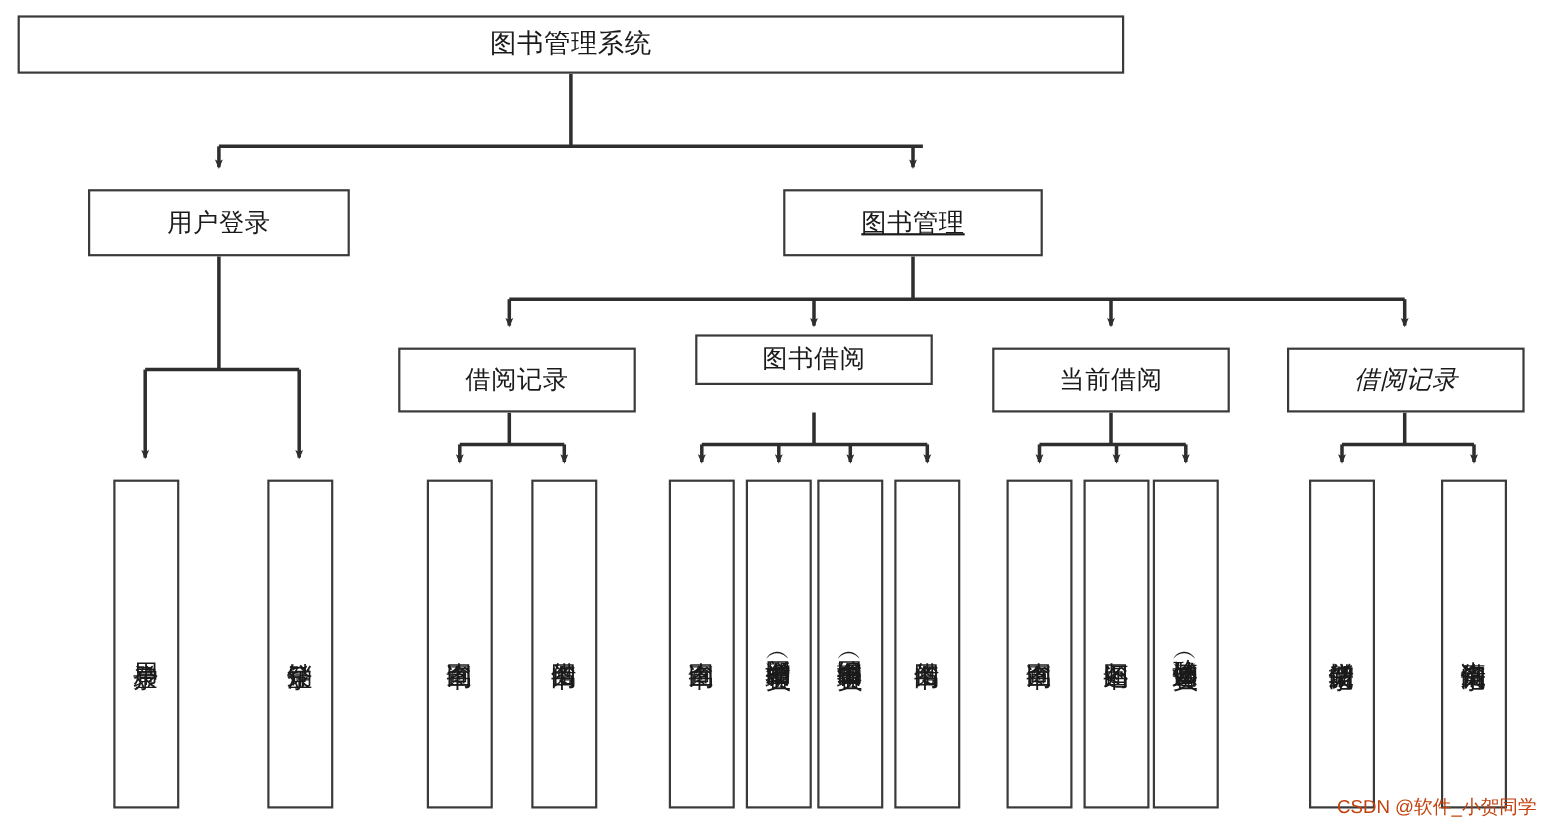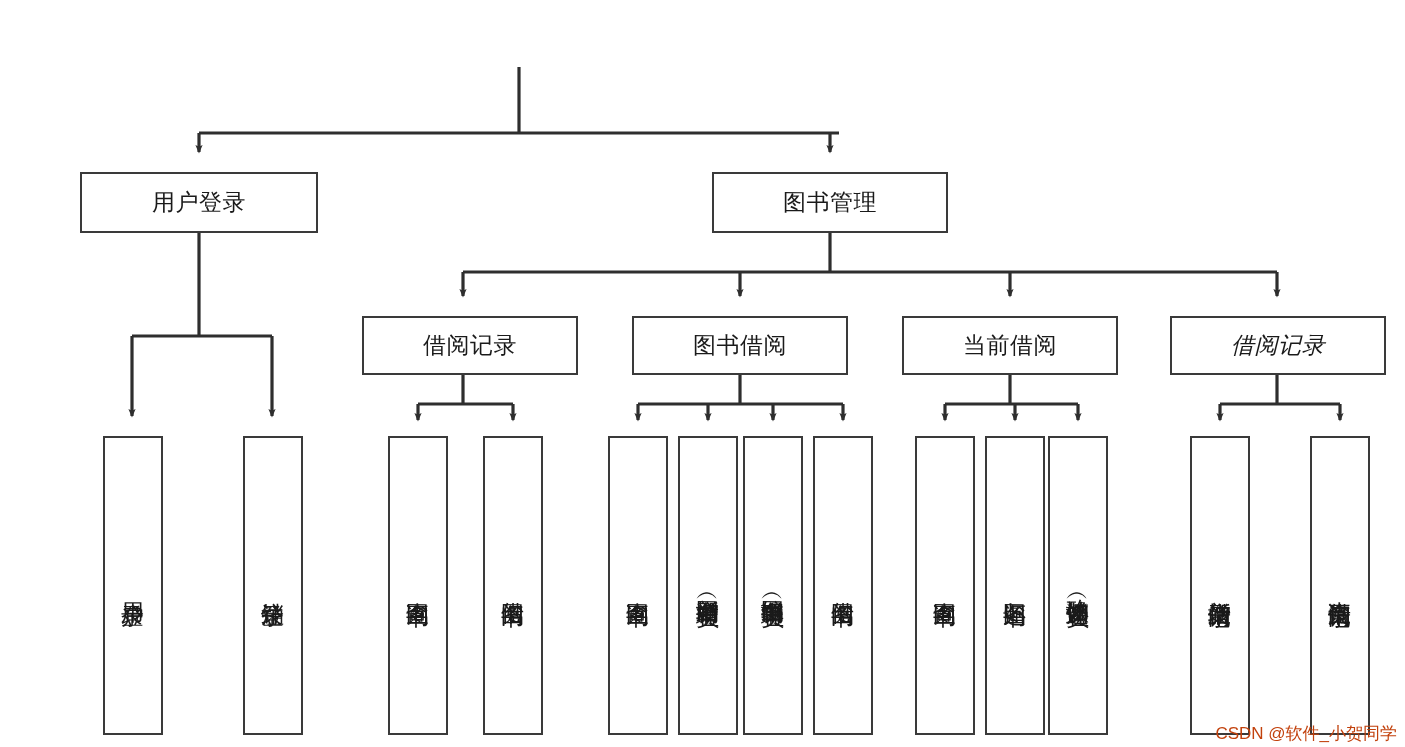--- a/index.html
+++ b/index.html
@@ -123,32 +123,35 @@
       <path d="M1015,404 L1015,420" marker-end="url(#arrowhead)"></path>
       <path d="M1078,404 L1078,420" marker-end="url(#arrowhead)"></path>
 
       <path d="M1277,375 L1277,404"></path>
       <path d="M1220,404 L1340,404"></path>
       <path d="M1220,404 L1220,420" marker-end="url(#arrowhead)"></path>
       <path d="M1340,404 L1340,420" marker-end="url(#arrowhead)"></path>
     </g>
   </svg>
 
+  <div class="node horiz root" style="left:16px; top:14px; width:1006px; height:53px;">
+    <span class="node-label">图书管理系统</span>
+  </div>
 
   <div class="node horiz" style="left:80px; top:172px; width:238px; height:61px;">
     <span class="node-label">用户登录</span>
   </div>
-  <div class="node horiz" style="left:712px; top:172px; width:236px; height:61px;">
+  <div class="node horiz" style="left:712px; top:172px; width:236px; height:61px;text-decoration:underline;">
     <span class="node-label">图书管理</span>
   </div>
 
   <div class="node horiz" style="left:362px; top:316px; width:216px; height:59px;">
     <span class="node-label">借阅记录</span>
   </div>
-  <div class="node horiz" style="left:632px; top:316px; width:216px; height:59px;">
+  <div class="node horiz" style="left:632px; top:304px; width:216px; height:46px;">
     <span class="node-label">图书借阅</span>
   </div>
   <div class="node horiz" style="left:902px; top:316px; width:216px; height:59px;">
     <span class="node-label">当前借阅</span>
   </div>
   <div class="node horiz" style="left:1170px; top:316px; width:216px; height:59px;font-style:italic;">
     <span class="node-label">借阅记录</span>
   </div>
 
   <div class="node vert" style="left:103px; top:436px; width:60px; height:299px;">

